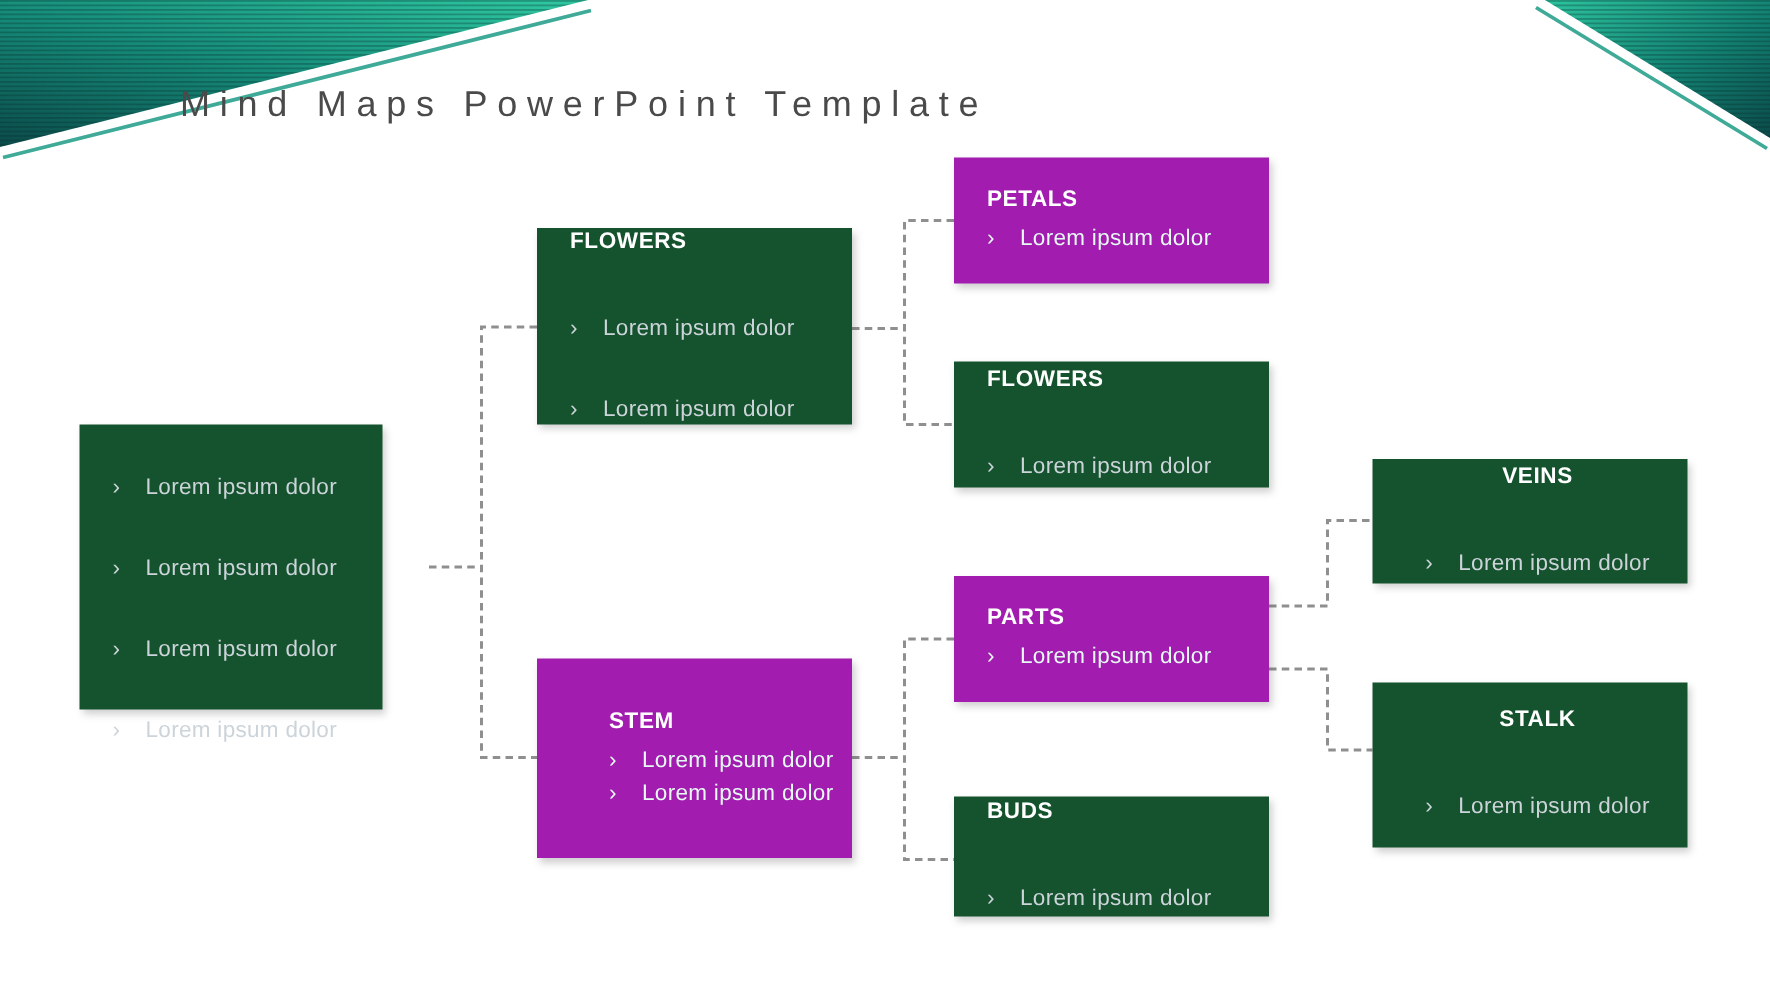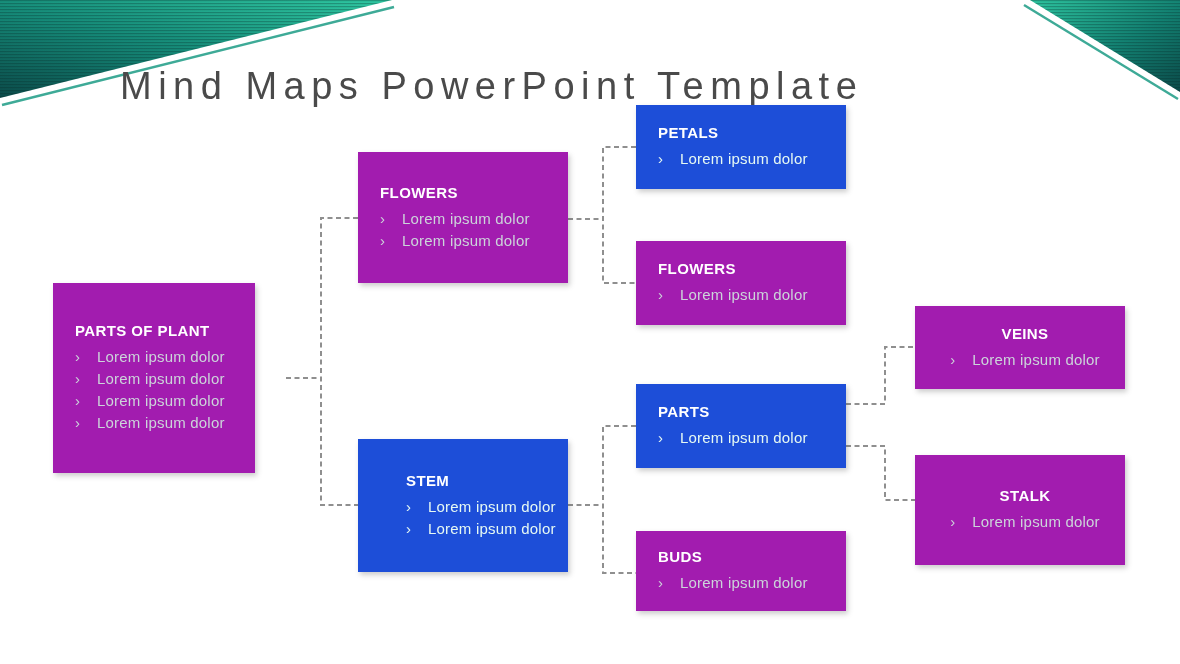--- a/index.html
+++ b/index.html
@@ -19,38 +19,38 @@
     left:0; top:0;
     width:1180px;
     height:664px;
     z-index:1;
   }
   .page-title {
     position:absolute;
     left:120px;
     top:40px;
     z-index:2;
-    font-size:38px;
+    font-size:24px;
     font-weight:400;
     letter-spacing:6.5px;
     color:#4a4a4a;
     white-space:nowrap;
   }
   .node {
     position:absolute;
     z-index:3;
     box-sizing:border-box;
     display:flex;
     flex-direction:column;
     justify-content:center;
     padding:8px 12px 8px 22px;
     box-shadow:2px 3px 5px rgba(80,80,80,0.28);
   }
-  .node.dark { background:#a21caf; }
-  .node.teal { background:#1d4ed8; }
+  .node.dark { background:#14532d;gap:32px; }
+  .node.teal { background:#a21caf; }
   .node-title {
     color:#ffffff;
     font-weight:bold;
     font-size:15px;
     letter-spacing:0.4px;
     margin-bottom:7px;
   }
   .bullet {
     display:flex;
     font-size:15px;

